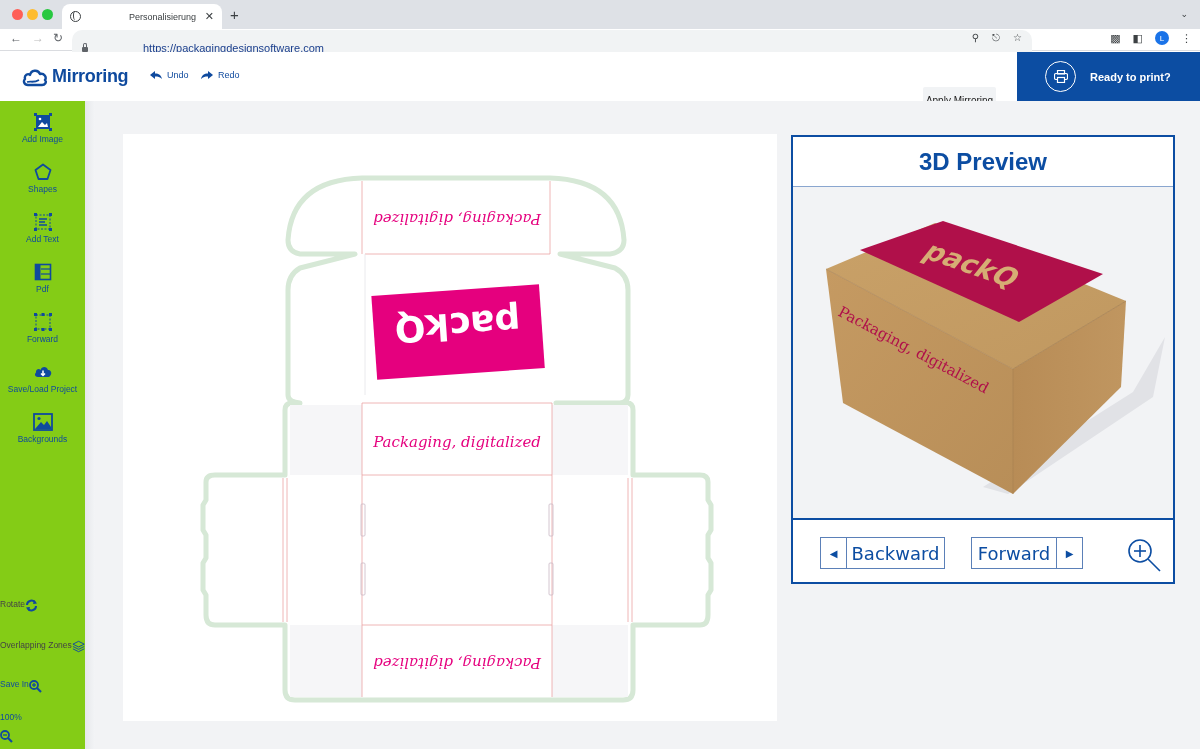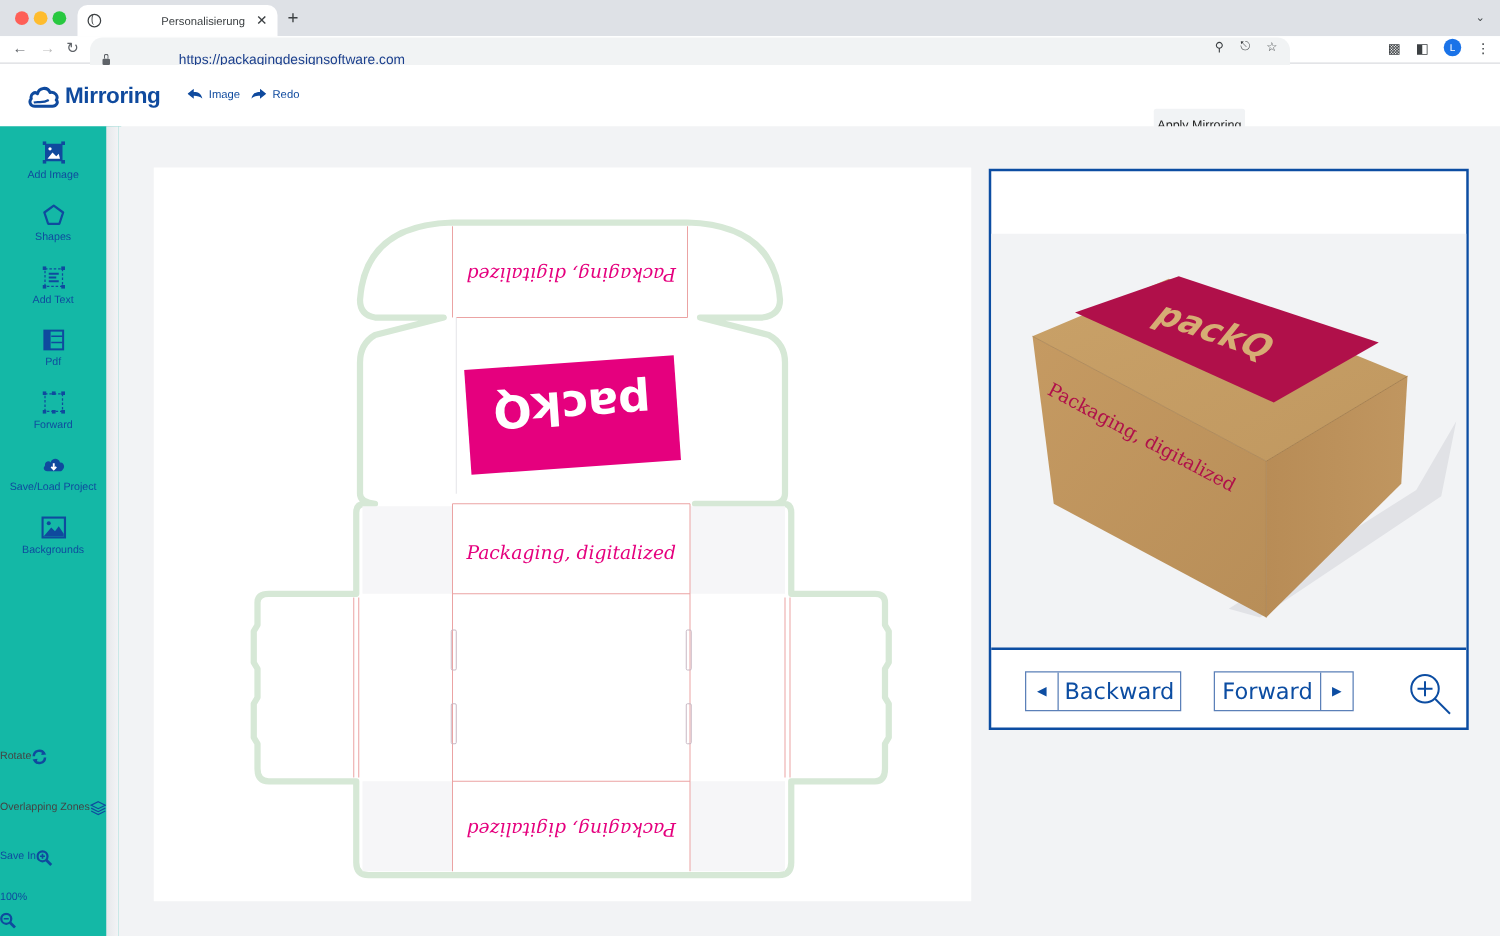--- a/index.html
+++ b/index.html
@@ -33,21 +33,21 @@
   .appheader { position: absolute; left: 0; top: 52px; width: 1200px; height: 49px; background: #fff; }
   .logo { position: absolute; left: 22px; top: 14px; display: flex; align-items: center; gap: 4px; }
   .logo-text { font-size: 18px; font-weight: bold; color: #0f4a9e; letter-spacing: -0.3px; }
   .hdr-btn { position: absolute; top: 18px; display: flex; align-items: center; gap: 5px; font-size: 9px; color: #0f4a9e; cursor: pointer; }
   .mirror-btn { position: absolute; left: 923px; top: 11px; width: 73px; height: 26px; background: #f1f3f5; border-radius: 2px; font-size: 10px; color: #222; display: flex; align-items: center; justify-content: center; margin-top: 24px; }
   .print-btn { position: absolute; left: 1017px; top: 0; width: 183px; height: 49px; background: #0c4da2; display: flex; align-items: center; padding-left: 28px; gap: 14px; color: #fff; }
   .print-circle { width: 31px; height: 31px; border: 1.5px solid #fff; border-radius: 50%; display: flex; align-items: center; justify-content: center; }
   .print-label { font-size: 11px; font-weight: bold; }
 
   
-  .sidebar { position: absolute; left: 0; top: 101px; width: 97px; height: 648px; background: #14b8a6; }
+  .sidebar { position: absolute; left: 0; top: 101px; width: 97px; height: 648px; background: #84cc16; }
   .sidebar-shadow { position: absolute; left: 85px; top: 101px; width: 10px; height: 648px; background: linear-gradient(to right, #e6e8eb, #f3f4f6); }
   .tool { position: absolute; left: 0; width: 85px; display: flex; flex-direction: column; align-items: center; cursor: pointer; }
   .tool .lbl { font-size: 8.5px; color: #0f4a9e; margin-top: 3px; white-space: nowrap; }
   .bottom-tool { position: absolute; left: 0; width: 85px; display: flex; flex-direction: row; align-items: center; }
   .bottom-tool .lbl { font-size: 8.5px; color: #444; white-space: nowrap; }
   .bottom-tool .lbl.blue { color: #0f4a9e; }
 
   
   .workspace { position: absolute; left: 95px; top: 101px; width: 1105px; height: 648px; background: #f2f3f5; }
   .canvas { position: absolute; left: 123px; top: 134px; width: 654px; height: 587px; background: #fff; }
@@ -104,29 +104,39 @@
     <svg width="26" height="20" viewBox="0 0 26 20">
       <path d="M6 18 C2 18 1 14 3 12 C2 8 6 6 8 8 C9 3 16 2 18 7 C22 6 25 10 23 13 C25 15 23 18 20 18 Z" fill="none" stroke="#0f4a9e" stroke-width="2.4" stroke-linejoin="round"></path>
       <path d="M5 15 C9 14 12 16 17 13" fill="none" stroke="#0f4a9e" stroke-width="1.8"></path>
     </svg>
     <span class="logo-text">Mirroring</span>
   </div>
   <div class="hdr-btn" style="left:150px">
     <svg width="12" height="9" viewBox="0 0 12 9">
         <path d="M0 4 L5 0 L5 2.5 C9 2.5 11 4 12 8 C10 6 8 5.5 5 5.5 L5 8 Z" fill="#0f4a9e"></path>
       </svg>
-    <span>Image</span>
+    <span>Undo</span>
   </div>
   <div class="hdr-btn" style="left:201px">
     <svg width="12" height="9" viewBox="0 0 12 9">
         <path d="M12 4 L7 0 L7 2.5 C3 2.5 1 4 0 8 C2 6 4 5.5 7 5.5 L7 8 Z" fill="#0f4a9e"></path>
       </svg>
     <span>Redo</span>
   </div>
   <div class="mirror-btn">Apply Mirroring</div>
+  <div class="print-btn">
+    <div class="print-circle">
+      <svg width="14" height="13" viewBox="0 0 14 13">
+        <rect x="3.5" y="0.5" width="7" height="3.5" fill="none" stroke="#fff" stroke-width="1.2"></rect>
+        <rect x="0.5" y="3.5" width="13" height="6" rx="1.5" fill="none" stroke="#fff" stroke-width="1.2"></rect>
+        <rect x="3.5" y="7.5" width="7" height="5" fill="#0c4da2" stroke="#fff" stroke-width="1.2"></rect>
+      </svg>
+    </div>
+    <span class="print-label">Ready to print?</span>
+  </div>
 </div>
 
 <div class="sidebar">
   <div class="tool" style="top:12px">
     <svg width="18" height="18" viewBox="0 0 18 18">
       <rect x="2" y="2" width="14" height="14" fill="#0f4a9e"></rect>
       <path d="M4 14 L8 9 L11 12 L13 10 L14 14 Z" fill="#fff"></path>
         <circle cx="6" cy="6" r="1.3" fill="#fff"></circle>
       <rect x="0" y="0" width="3" height="3" fill="#0f4a9e"></rect>
         <rect x="15" y="0" width="3" height="3" fill="#0f4a9e"></rect>
@@ -271,20 +281,21 @@
       </g>
 
       <text x="457" y="224" text-anchor="middle" fill="#e5007e" font-family="DejaVu Serif, serif" font-style="italic" font-size="15" transform="rotate(180 457 219)">Packaging, digitalized</text>
       <text x="457" y="447" text-anchor="middle" fill="#e5007e" font-family="DejaVu Serif, serif" font-style="italic" font-size="15">Packaging, digitalized</text>
       <text x="457" y="668" text-anchor="middle" fill="#e5007e" font-family="DejaVu Serif, serif" font-style="italic" font-size="15" transform="rotate(180 457 663)">Packaging, digitalized</text>
     </g>
   </svg>
 </div>
 
 <div class="preview">
+  <div class="preview-title">3D Preview</div>
   <div class="preview-stage">
     <svg width="380" height="333" viewBox="0 0 380 333">
       <defs>
         <linearGradient id="kTop" x1="0" y1="0" x2="1" y2="1">
             <stop offset="0" stop-color="#c9a168"></stop>
             <stop offset="1" stop-color="#c09860"></stop>
           </linearGradient>
         <linearGradient id="kFront" x1="0" y1="0" x2="1" y2="1">
             <stop offset="0" stop-color="#c59a62"></stop>
             <stop offset="1" stop-color="#b88e58"></stop>

